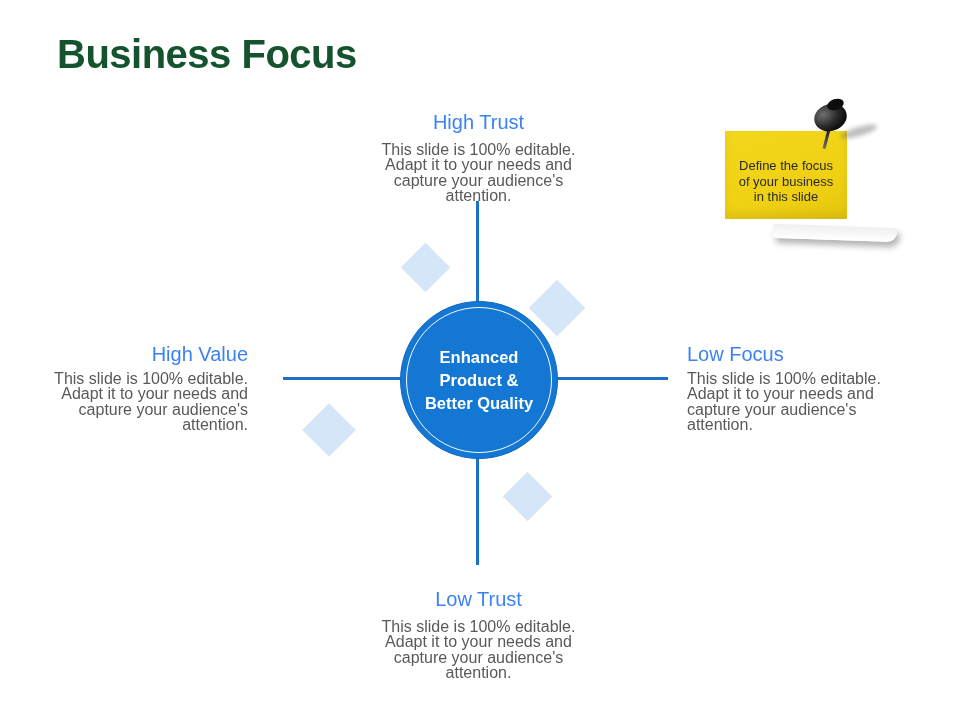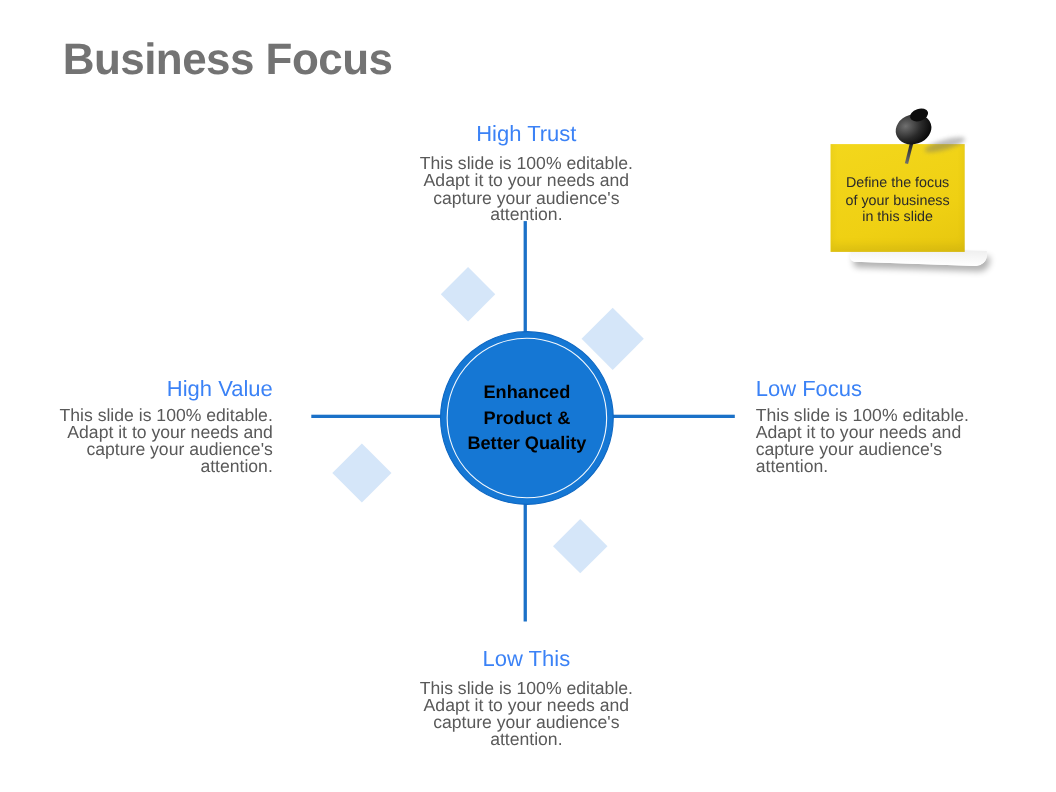--- a/index.html
+++ b/index.html
@@ -4,21 +4,21 @@
 <style>
   html,body { margin:0; padding:0; background:#fff; }
   .slide {
     position:relative; width:960px; height:720px; background:#ffffff;
     font-family:"Liberation Sans", sans-serif; overflow:hidden;
   }
 
   
   .title {
     position:absolute; left:57px; top:32px;
-    font-size:40px; font-weight:700; color:#737373; letter-spacing:-0.5px;
+    font-size:40px; font-weight:700; color:#14532d; letter-spacing:-0.5px;
   }
 
   
   .vline { position:absolute; left:476px; top:201px; width:3px; height:364px; background:#1b71c8; }
   .hline { position:absolute; left:283px; top:377px; width:385px; height:3px; background:#1b71c8; }
 
   
   .diamond { position:absolute; background:#d5e6f9; transform:rotate(45deg); }
   .d1 { left:408px; top:250px; width:35px; height:35px; }
   .d2 { left:537px; top:288px; width:40px; height:40px; }
@@ -29,21 +29,21 @@
   .circle {
     position:absolute; left:400px; top:301px; width:156px; height:156px;
     border-radius:50%; background:#1577d4; border:1px solid #0e67c2;
     display:flex; align-items:center; justify-content:center; z-index:2;
   }
   .circle::before {
     content:""; position:absolute; inset:5px; border-radius:50%;
     border:1.5px solid rgba(255,255,255,0.95);
   }
   .circle-label {
-    width:124px; text-align:center; color:#000000;
+    width:124px; text-align:center; color:#ffffff;
     font-size:16.5px; font-weight:700; line-height:23px;
   }
 
   
   .q { position:absolute; z-index:2; }
   .q-heading { font-size:20px; font-weight:400; color:#3b82f6; line-height:24px; }
   .q-desc { font-size:16px; color:#595959; line-height:15.4px; margin-top:8px; }
   .q-top    { left:371px; top:110px; width:215px; text-align:center; }
   .q-left   { left:33px;  top:342px; width:215px; text-align:right; }
   .q-left .q-desc, .q-right .q-desc { margin-top:5px; }
@@ -51,21 +51,21 @@
   .q-bottom { left:371px; top:587px; width:215px; text-align:center; }
 
   
   .note-curl {
     position:absolute; left:773px; top:226px; width:124px; height:14px;
     background:linear-gradient(to bottom, #efefef, #ffffff);
     transform:rotate(2deg); border-radius:0 0 10px 4px;
     box-shadow:3px 5px 6px rgba(0,0,0,0.30); z-index:1;
   }
   .note {
-    position:absolute; left:755px; top:131px; width:122px; height:98px;
+    position:absolute; left:725px; top:131px; width:122px; height:88px;
     background:linear-gradient(160deg, #f3d71c 0%, #efd013 65%, #e6c60f 100%);
     box-shadow: inset 0 -6px 8px rgba(0,0,0,0.07);
     z-index:2; box-sizing:border-box; padding:27px 8px 0 8px;
   }
   .note-text {
     text-align:center; font-size:13px; line-height:15.5px; color:#2a2a2a;
   }
 
   
   .pin { position:absolute; z-index:3; }
@@ -118,21 +118,21 @@
     <div class="q-heading">High Value</div>
     <div class="q-desc">This slide is 100% editable. Adapt it to your needs and capture your audience's attention.</div>
   </div>
 
   <div class="q q-right">
     <div class="q-heading">Low Focus</div>
     <div class="q-desc">This slide is 100% editable. Adapt it to your needs and capture your audience's attention.</div>
   </div>
 
   <div class="q q-bottom">
-    <div class="q-heading">Low This</div>
+    <div class="q-heading">Low Trust</div>
     <div class="q-desc">This slide is 100% editable. Adapt it to your needs and capture your audience's attention.</div>
   </div>
 
   <div class="note-curl"></div>
   <div class="note">
     <div class="note-text">Define the focus of your business in this slide</div>
   </div>
   <div class="pin">
     <div class="pin-shadow"></div>
     <div class="pin-needle"></div>

